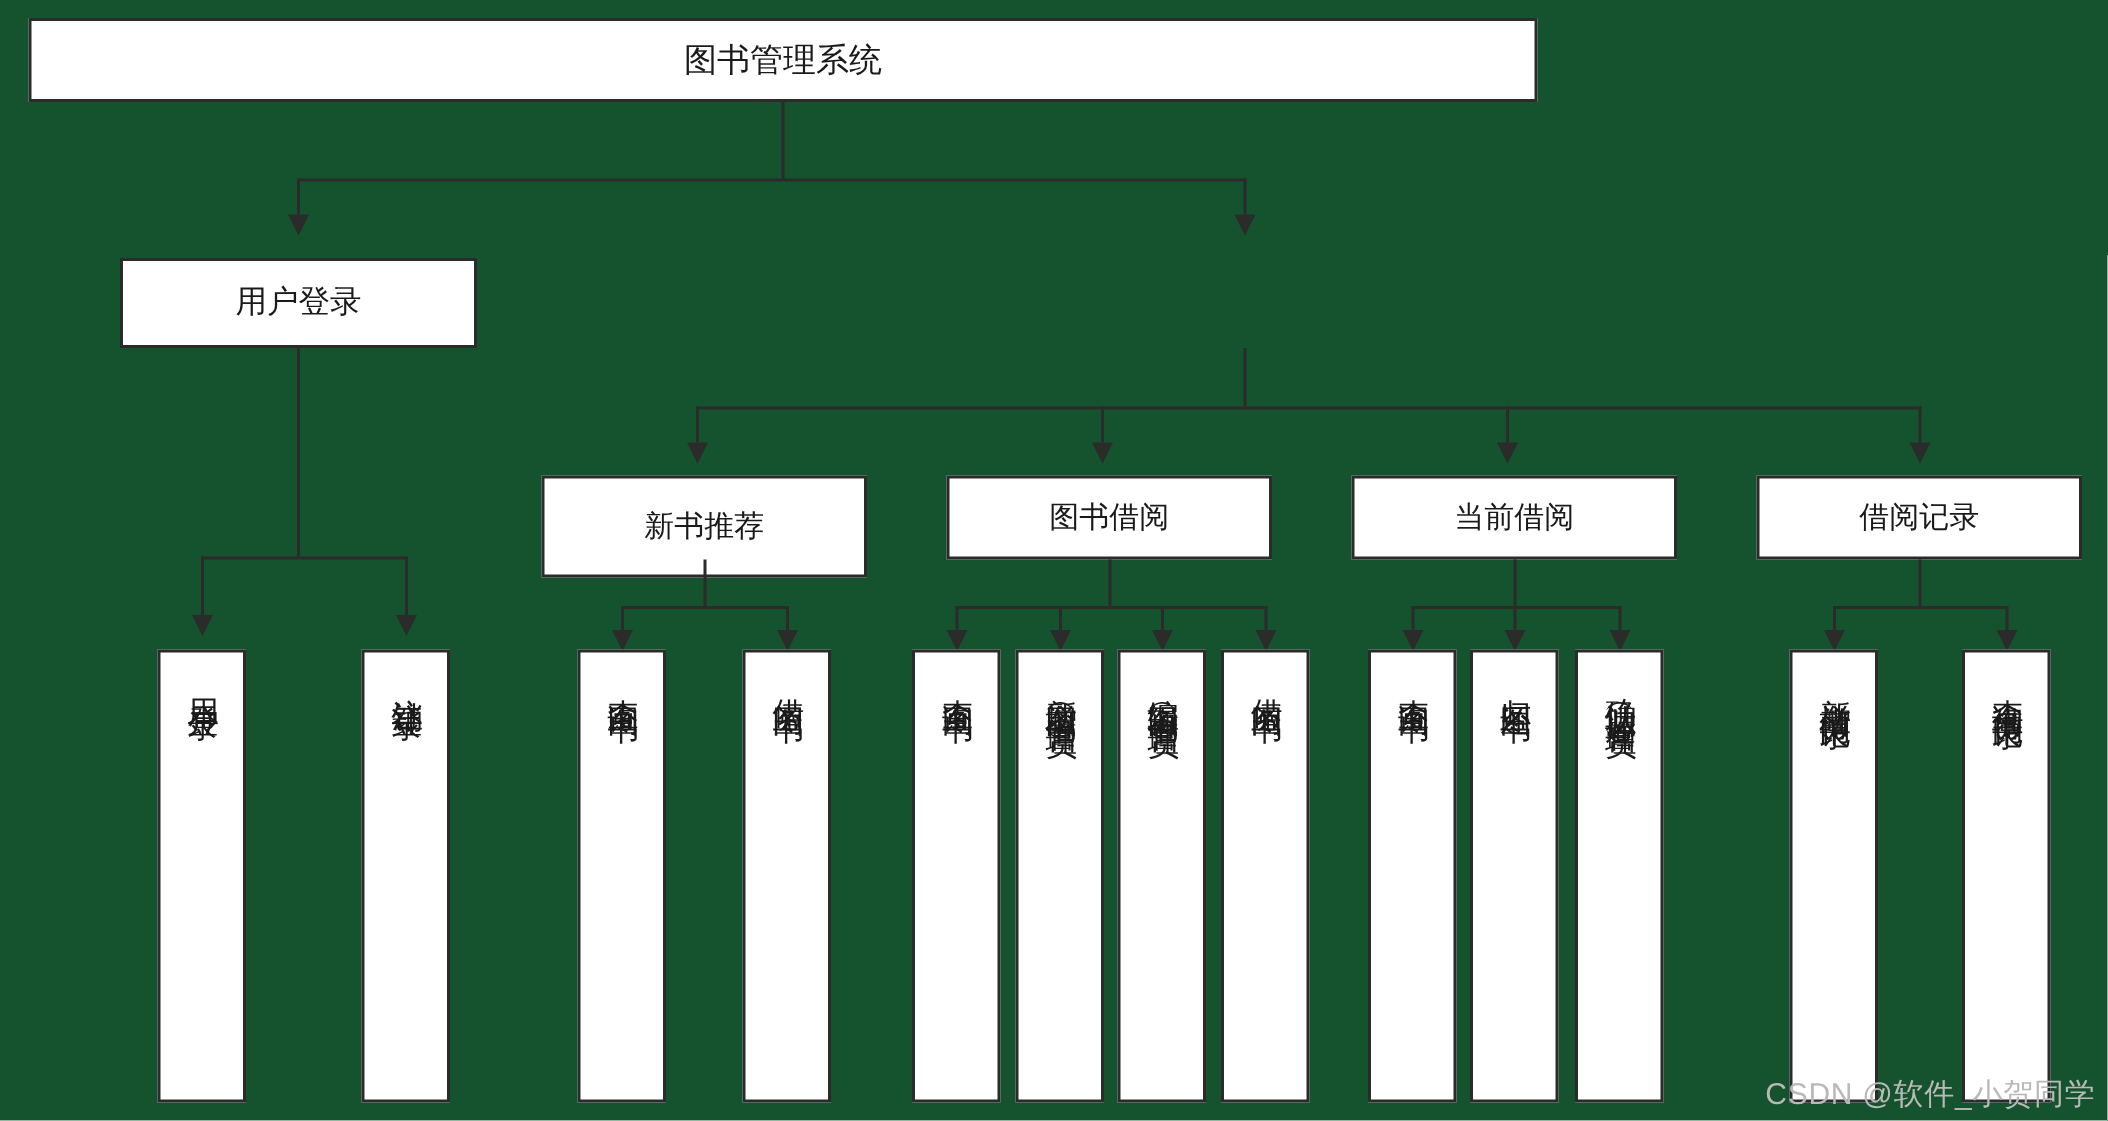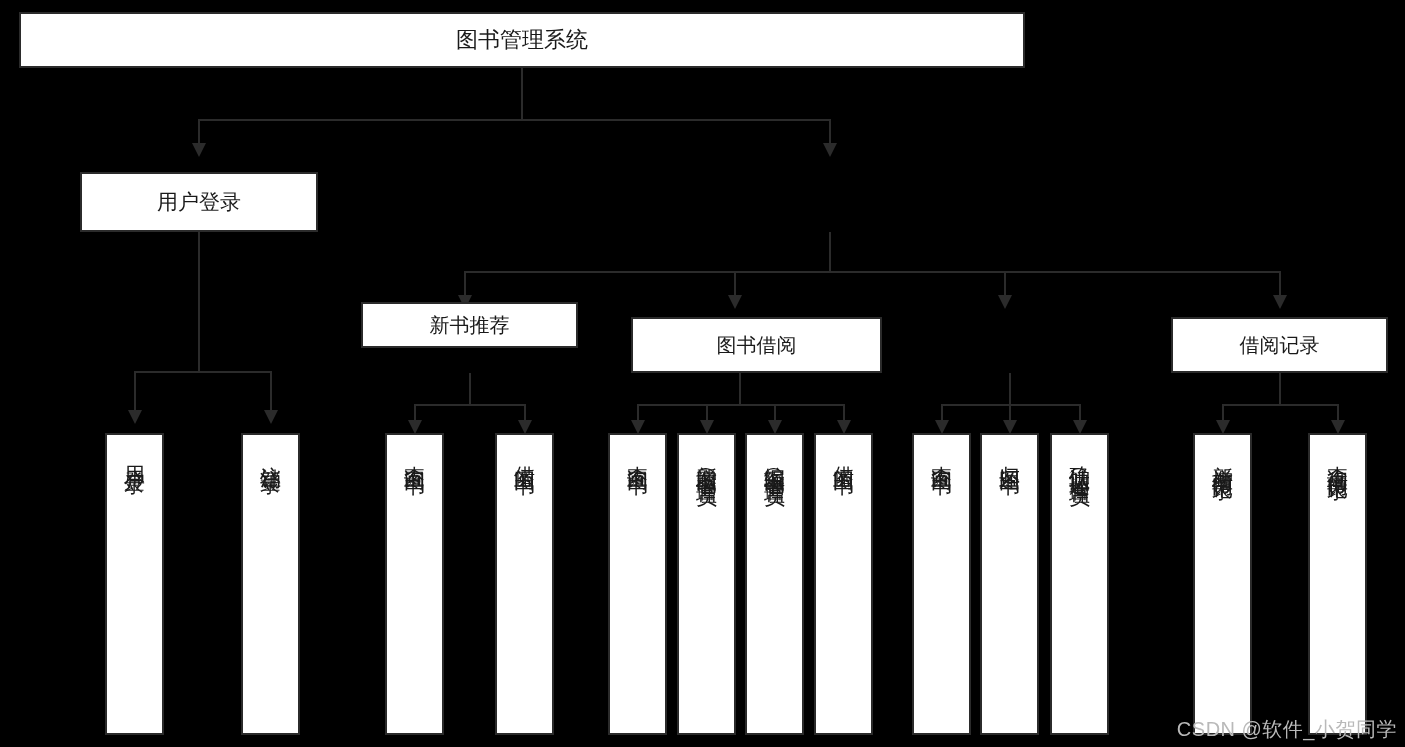--- a/index.html
+++ b/index.html
@@ -8,21 +8,21 @@
     padding: 0;
     background: #ffffff;
   }
   body {
     font-family: "Liberation Sans", "DejaVu Sans", sans-serif;
   }
   #canvas {
     position: relative;
     width: 1405px;
     height: 747px;
-    background: #000000;
+    background: #14532d;
     overflow: hidden;
   }
   
   .node {
     position: absolute;
     box-sizing: border-box;
     background: #ffffff;
     border: 2px solid #2b2b2b;
     display: flex;
     align-items: center;
@@ -113,25 +113,28 @@
   <div class="hline" style="left:464px; top:271px; width:817px;"></div>
   <div class="vline" style="left:464px; top:271px; height:24px;"></div>
   <div class="arrow" style="left:458px; top:295px;"></div>
   <div class="vline" style="left:734px; top:271px; height:24px;"></div>
   <div class="arrow" style="left:728px; top:295px;"></div>
   <div class="vline" style="left:1004px; top:271px; height:24px;"></div>
   <div class="arrow" style="left:998px; top:295px;"></div>
   <div class="vline" style="left:1279px; top:271px; height:24px;"></div>
   <div class="arrow" style="left:1273px; top:295px;"></div>
 
-  <div class="node level2" style="left:361px; top:302px; width:217px; height:46px;">
+  <div class="node level2" style="left:361px; top:317px; width:217px; height:68px;">
     <span>新书推荐</span>
   </div>
-  <div class="node level2" style="left:631px; top:317px; width:251px; height:56px;">
+  <div class="node level2" style="left:631px; top:317px; width:217px; height:56px;">
     <span>图书借阅</span>
+  </div>
+  <div class="node level2" style="left:901px; top:317px; width:217px; height:56px;">
+    <span>当前借阅</span>
   </div>
   <div class="node level2" style="left:1171px; top:317px; width:217px; height:56px;">
     <span>借阅记录</span>
   </div>
 
   <div class="vline" style="left:469px; top:373px; height:32px;"></div>
   <div class="hline" style="left:414px; top:404px; width:110px;"></div>
   <div class="vline" style="left:414px; top:404px; height:16px;"></div>
   <div class="arrow" style="left:408px; top:420px;"></div>
   <div class="vline" style="left:524px; top:404px; height:16px;"></div>

